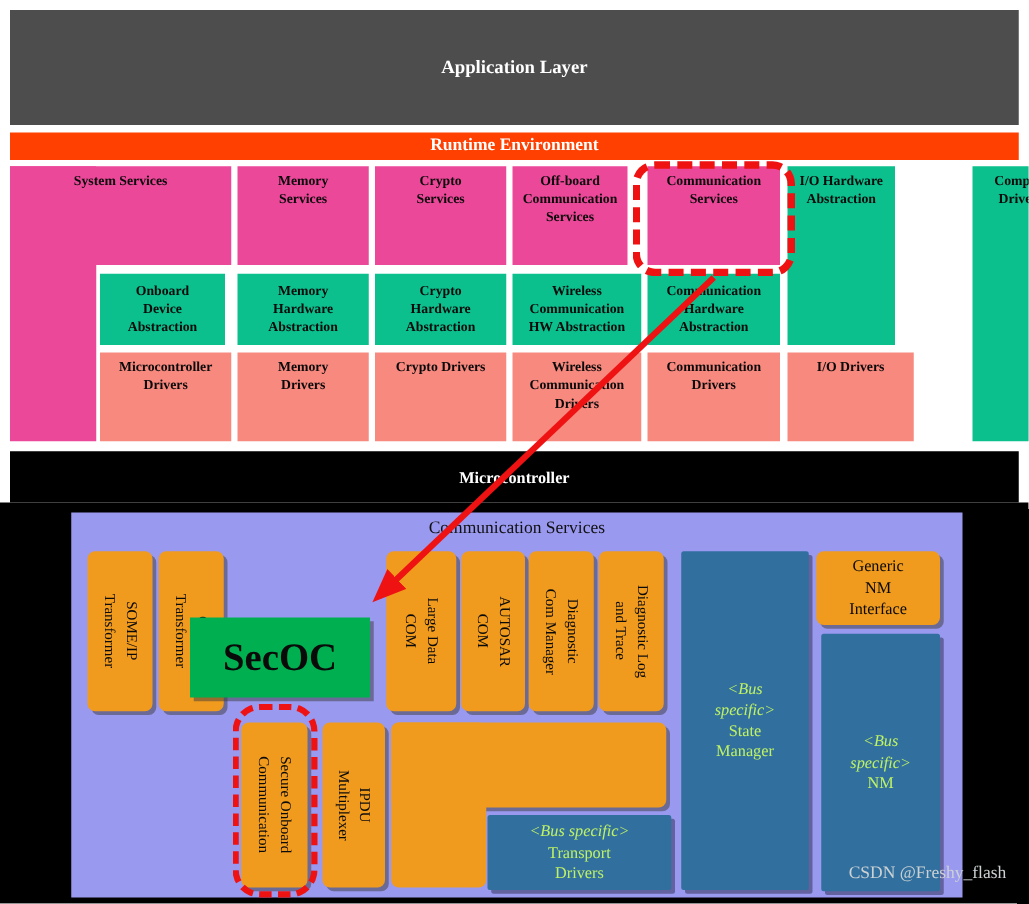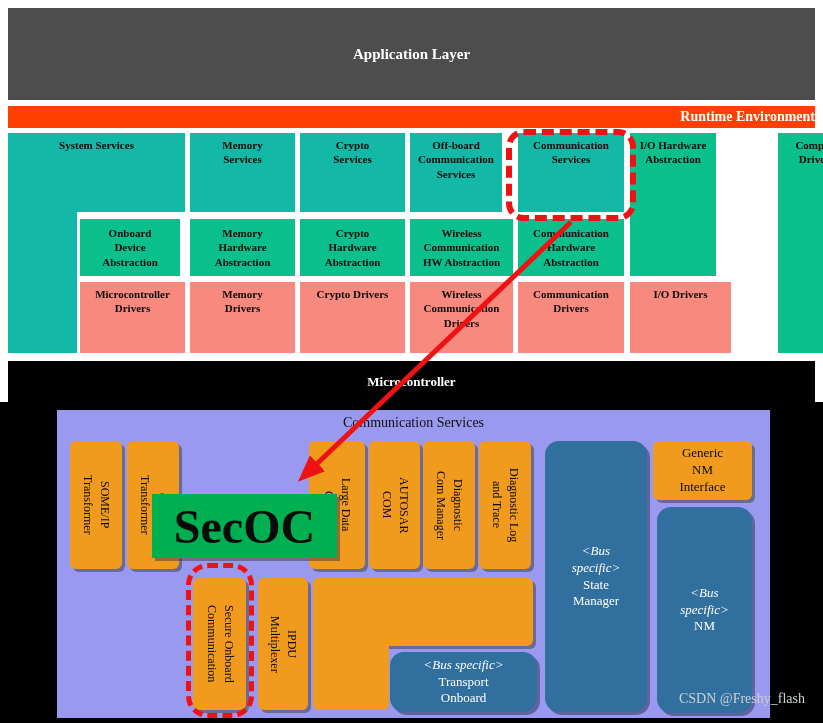--- a/index.html
+++ b/index.html
@@ -7,37 +7,37 @@
         font-family:Liberation Serif, serif;color:#0a0a0a;}
   .abs{position:absolute;box-sizing:border-box;}
   .box{position:absolute;box-sizing:border-box;display:flex;align-items:center;
        justify-content:center;text-align:center;}
   .pre{white-space:pre-line;}
   .top{align-items:flex-start;}
   .top .lbl{padding-top:5px;}
   
   .gray{background:#4d4d4d;}
   .rteo{background:#ff4000;}
-  .purple{background:#14b8a6;}
+  .purple{background:#ec4899;}
   .green{background:#0cc08e;}
   .pink{background:#f8897f;}
   .blackbar{background:#000000;}
   .orangebx{background:#f09b1e;border-radius:6px;box-shadow:3px 3px 0 rgba(60,60,60,.5);}
-  .bluebx{background:#316f9e;border-radius:14px;box-shadow:3px 3px 0 rgba(30,30,60,.45);color:#ffffff;}
+  .bluebx{background:#316f9e;border-radius:2px;box-shadow:3px 3px 0 rgba(30,30,60,.45);color:#bef264;}
   .secocbx{background:#00b050;box-shadow:3px 3px 0 rgba(60,60,60,.5);}
   
   .wbold{color:#ffffff;font-weight:bold;}
   .mid{font-size:11px;font-weight:bold;line-height:1.3;}
   .bot{font-size:13px;line-height:1.3;}
   .v{writing-mode:vertical-rl;text-orientation:mixed;font-size:12px;line-height:1.45;}
   .busit{font-style:italic;display:block;white-space:pre-line;}
   .buslb{display:block;white-space:pre-line;}
   
   .app{left:8px;top:8px;width:807px;height:92px;font-size:15px;}
-  .rte{left:8px;top:106px;width:807px;height:22px;font-size:14px;justify-content:flex-end;}
+  .rte{left:8px;top:106px;width:807px;height:22px;font-size:14px;}
   .mcu{left:8px;top:361px;width:807px;height:41px;font-size:13px;}
   
   .sysn{left:8px;top:133px;width:69px;height:220px;}
   .sysw{left:8px;top:133px;width:177px;height:79px;}
   .memS{left:190px;top:133px;width:105px;height:79px;}
   .cryS{left:300px;top:133px;width:105px;height:79px;}
   .offS{left:410px;top:133px;width:92px;height:79px;}
   .comS{left:518px;top:133px;width:106px;height:79px;}
   .iohw{left:630px;top:133px;width:86px;height:143px;}
   .cplx{left:738px;top:133px;width:77px;height:220px;margin-left:40px;}
@@ -55,22 +55,22 @@
   
   .blackbg{left:0;top:402px;width:823px;height:321px;background:#000000;}
   .panel{left:57px;top:410px;width:713px;height:308px;background:#9a99f0;}
   .ptitle{left:57px;top:414px;width:713px;height:18px;font-size:14px;color:#101010;}
   .someip {left:70px; top:441px;width:52px;height:128px;}
   .comx   {left:127px;top:441px;width:52px;height:128px;}
   .large  {left:309px;top:441px;width:56px;height:128px;}
   .autosar{left:369px;top:441px;width:51px;height:128px;}
   .diagcom{left:423px;top:441px;width:52px;height:128px;}
   .diaglog{left:479px;top:441px;width:52px;height:128px;}
-  .secoc{left:152px;top:494px;width:185px;height:64px;z-index:4;
-         font-size:48px;font-weight:bold;}
+  .secoc{left:152px;top:494px;width:144px;height:64px;z-index:4;
+         font-size:31px;font-weight:bold;}
   .smgr{left:545px;top:441px;width:102px;height:271px;}
   .gnm {left:653px;top:441px;width:99px;height:59px;}
   .nmbx{left:657px;top:507px;width:95px;height:206px;}
   .e2e {left:70px;top:578px;width:112px;height:132px;}
   .soc {left:193px;top:578px;width:53px;height:132px;z-index:2;}
   .ipdu{left:258px;top:578px;width:50px;height:132px;}
   .pduarm{left:313px;top:578px;width:220px;height:68px;z-index:1;}
   .pduleg{left:313px;top:578px;width:76px;height:132px;z-index:2;box-shadow:none;}
   .pdulbl{left:313px;top:578px;width:220px;height:68px;z-index:3;}
   .tp{left:390px;top:652px;width:147px;height:60px;}
@@ -244,21 +244,21 @@
 Multiplexer</span>
   </div>
 
   <div class="abs orangebx pduarm"></div>
   <div class="abs orangebx pduleg"></div>
 
   <div class="box bluebx bot tp">
     <span class="lbl">
       <span class="busit">&lt;Bus specific&gt;</span>
       <span class="buslb">Transport
-Onboard</span>
+Drivers</span>
     </span>
   </div>
 
   <div class="abs dash1"></div>
   <div class="abs dash2"></div>
   <svg class="abs arrowsvg" viewBox="0 0 823 723" xmlns="http://www.w3.org/2000/svg">
     <defs>
       <marker id="ah" markerUnits="userSpaceOnUse" markerWidth="28" markerHeight="24" refX="20" refY="11" orient="auto">
         <path d="M0,0 L27,11 L0,22 Z" fill="#ee1212"></path>
       </marker>

